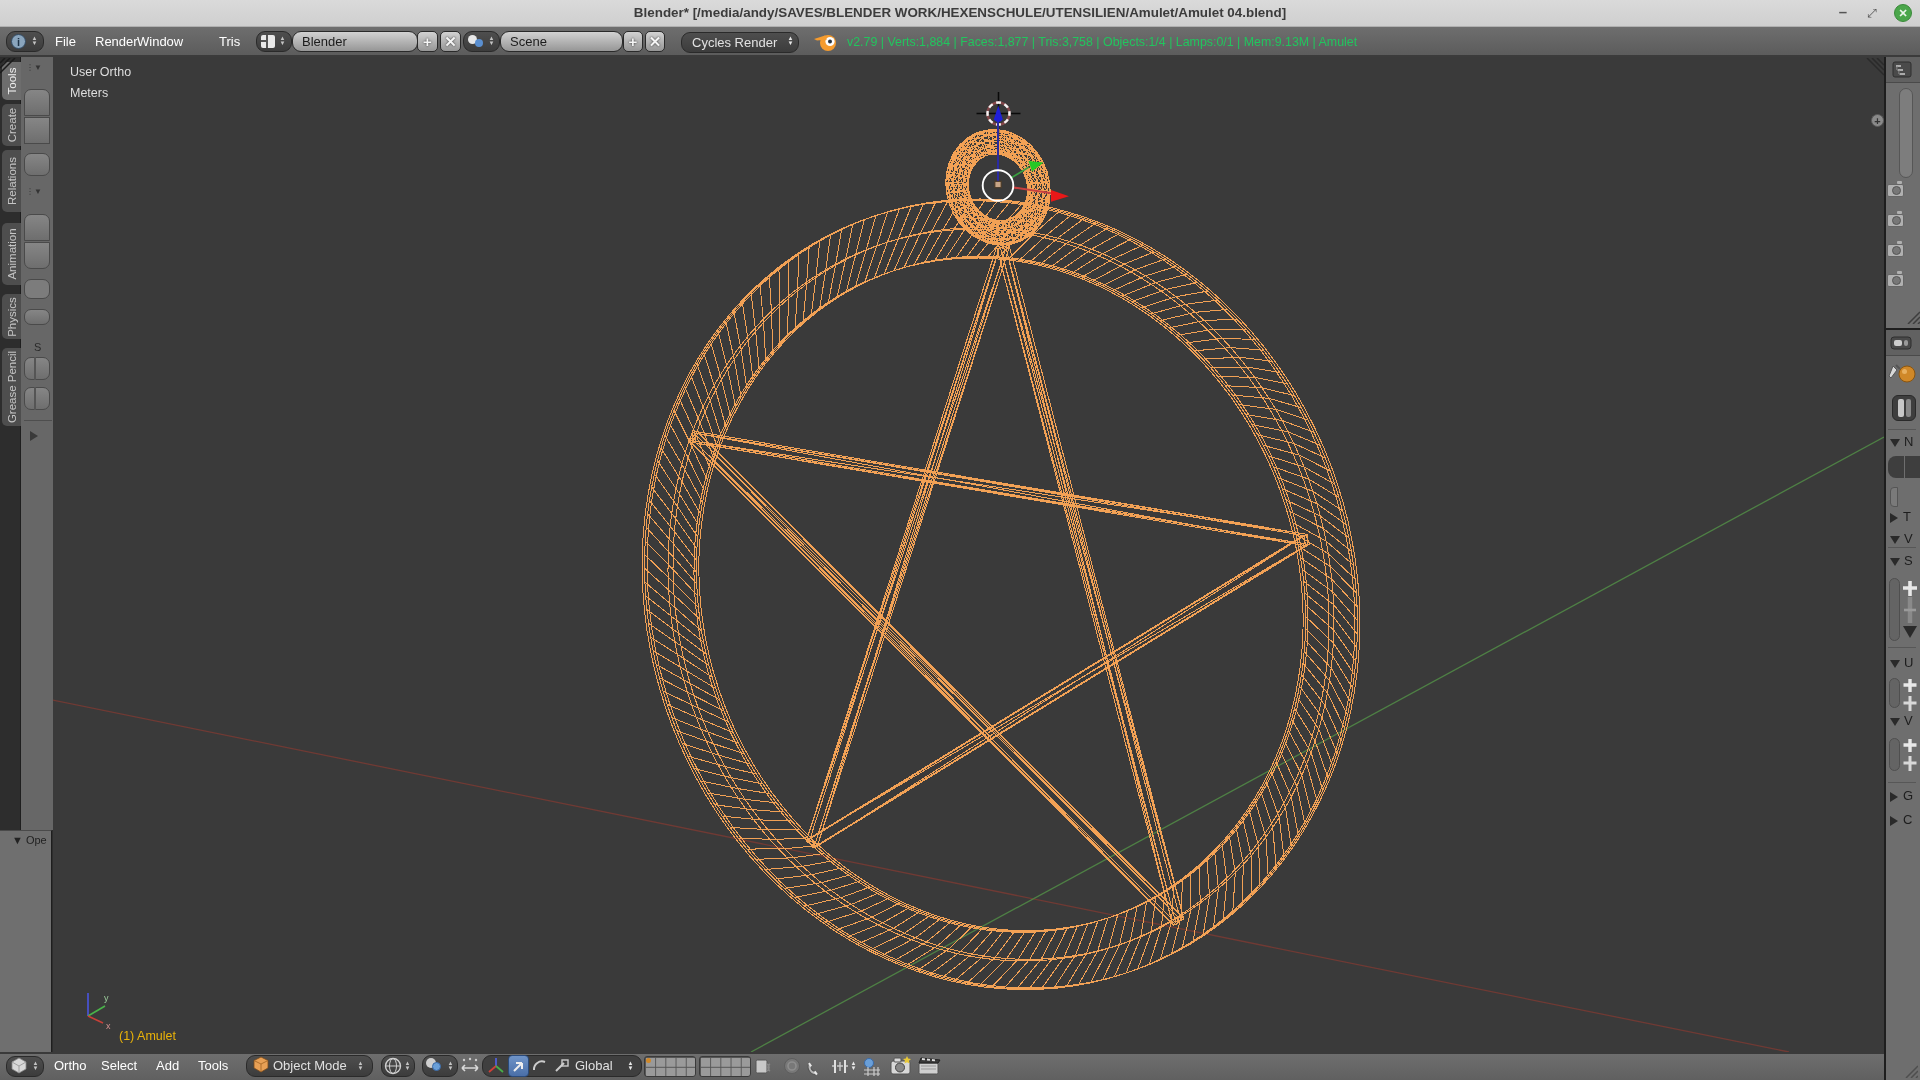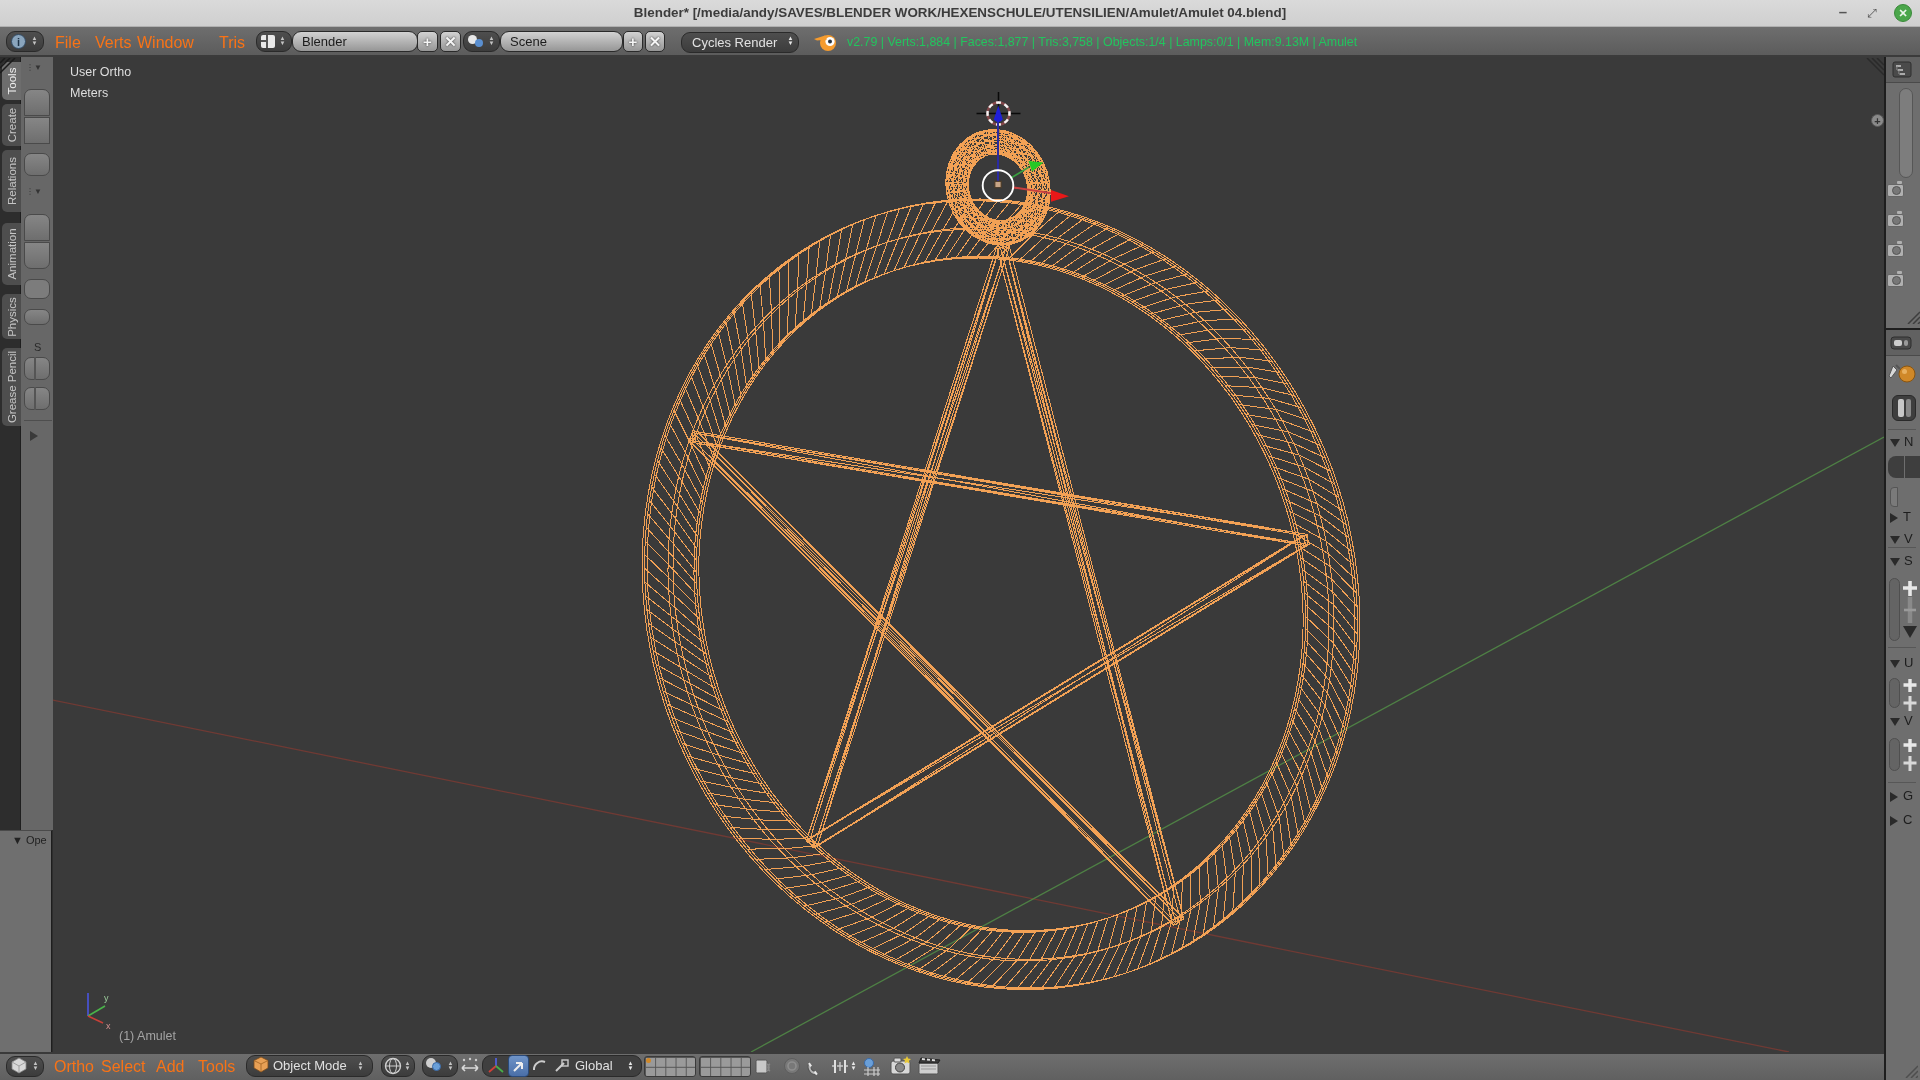--- a/index.html
+++ b/index.html
@@ -1,20 +1,20 @@
 <!DOCTYPE html>
 <html><head><meta charset="utf-8"><style>
 *{margin:0;padding:0;box-sizing:border-box}
 html,body{width:1920px;height:1080px;overflow:hidden;font-family:"Liberation Sans",sans-serif;background:#3a3a3a}
 .abs{position:absolute}
 .dbtn{position:absolute;height:21px;background:linear-gradient(#4e4e4e,#3c3c3c);border:1px solid #2a2a2a;border-radius:9px}
 .lfield{position:absolute;height:21px;background:linear-gradient(#d2d2d2,#969696);border:1px solid #2a2a2a;border-radius:9px;color:#1c1c1c;font-size:13px;line-height:19px}
 .pxb{font-size:15px !important;line-height:20px !important;border-radius:5px !important}
 .updn{position:absolute;width:9px;font-size:6px;line-height:5px;color:#c4c4c4;text-align:center}
-.menu{position:absolute;font-size:16px;color:#f97316}
+.menu{position:absolute;font-size:13px;color:#ffffff}
 .stats{position:absolute;font-size:13px;color:#22c55e}
 .tab{position:absolute;left:2px;width:19px;background:#4e4e4e;border-radius:5px 0 0 5px;color:#c5c5c5;font-size:11.5px}
 .tab span{position:absolute;left:50%;top:50%;transform:translate(-50%,-50%) rotate(-90deg);white-space:nowrap}
 .wbtn{position:absolute;background:linear-gradient(#868686,#6e6e6e);border:1px solid #4a4a4a;border-radius:7px}
 .sep{position:absolute;width:28px;height:1px;background:#575757}
 .phdr{position:absolute;color:#1d1d1d;font-size:13px}
 .tdown{display:inline-block;width:0;height:0;border-left:5.5px solid transparent;border-right:5.5px solid transparent;border-top:8px solid #2a2a2a;vertical-align:middle;margin-right:4px}
 .tright{display:inline-block;width:0;height:0;border-top:5.5px solid transparent;border-bottom:5.5px solid transparent;border-left:8px solid #2a2a2a;vertical-align:middle;margin-right:5px}
 .cam{position:absolute;left:1887px;width:17px;height:13px;background:#b0b0b0;border-radius:2px;border:1px solid #666}
 .cam:before{content:"";position:absolute;left:4px;top:1px;width:7px;height:7px;border-radius:50%;background:#777;border:1px solid #555}
@@ -27,21 +27,21 @@
 </div>
 <div class="abs" style="left:1833px;top:0;width:20px;height:26px;color:#555;font-size:15px;text-align:center;line-height:24px;font-weight:bold">–</div>
 <div class="abs" style="left:1862px;top:0;width:20px;height:26px;color:#555;font-size:12px;text-align:center;line-height:26px">⤢</div>
 <div class="abs" style="left:1894px;top:4px;width:18px;height:18px;border-radius:50%;background:#4aa64a;border:1px solid #3a8a3a;color:#eaf5ea;font-size:11px;font-weight:bold;text-align:center;line-height:17px">✕</div>
 
 <div class="abs" style="left:0;top:27px;width:1920px;height:30px;background:linear-gradient(#6e6e6e,#5c5c5c);border-bottom:2px solid #3b3b3b"></div>
 <div class="dbtn" style="left:6px;top:31px;width:38px"></div>
 <div class="abs" style="left:11px;top:34px;width:15px;height:15px;border-radius:50%;background:#8aa5bd;border:1px solid #324a62;color:#1e3348;font-size:11px;font-weight:bold;text-align:center;line-height:14px">i</div>
 <div class="updn" style="left:30px;top:36px">▲<br>▼</div>
 <div class="menu" style="left:55px;top:34px">File</div>
-<div class="menu" style="left:95px;top:34px">Verts</div>
+<div class="menu" style="left:95px;top:34px">Render</div>
 <div class="menu" style="left:137px;top:34px">Window</div>
 <div class="menu" style="left:219px;top:34px">Tris</div>
 <div class="dbtn" style="left:256px;top:31px;width:36px"></div>
 <div class="abs" style="left:261px;top:35px;width:14px;height:13px;background:#e8e8e8;border-radius:2px"></div>
 <div class="abs" style="left:266px;top:35px;width:2px;height:13px;background:#555"></div>
 <div class="abs" style="left:261px;top:40px;width:6px;height:2px;background:#555"></div>
 <div class="updn" style="left:278px;top:36px">▲<br>▼</div>
 <div class="lfield" style="left:292px;top:31px;width:126px;padding-left:9px">Blender</div>
 <div class="lfield pxb" style="left:417px;top:31px;width:21px;color:#f5f5f5;font-weight:bold;text-align:center;text-shadow:0 0 2px #222">+</div>
 <div class="lfield pxb" style="left:440px;top:31px;width:21px;color:#f5f5f5;font-weight:bold;text-align:center;text-shadow:0 0 2px #222">✕</div>
@@ -116,21 +116,21 @@
 <line x1="1010.5" y1="178.3" x2="1029" y2="167" stroke="#3aa040" stroke-width="1.6"></line>
 <line x1="1013.2" y1="187.4" x2="1053" y2="193.5" stroke="#c84040" stroke-width="2"></line>
 <circle cx="998.0" cy="185.5" r="15.3" fill="none" stroke="#ffffff" stroke-width="1.9"></circle>
 <path d="M998.3 105.5 L993.8 119.5 Q998.3 124.5 1002.8 119.5 Z" fill="#1f1fd8"></path>
 <path d="M1043.5 162.5 L1028.5 161 L1032 171.5 Z" fill="#25c825"></path>
 <path d="M1069 196.3 L1051 190 L1051 201.8 Z" fill="#e81818"></path>
 <rect x="994.8" y="181.3" width="6.4" height="6.4" fill="#c8a586" stroke="#4a3a28" stroke-width="1.2"></rect>
 </svg>
 <div class="abs" style="left:70px;top:65px;font-size:12.5px;color:#dedede">User Ortho</div>
 <div class="abs" style="left:70px;top:86px;font-size:12.5px;color:#dedede">Meters</div>
-<div class="abs" style="left:119px;top:1029px;font-size:12.5px;color:#a3a3a3">(1) Amulet</div>
+<div class="abs" style="left:119px;top:1029px;font-size:12.5px;color:#eab308">(1) Amulet</div>
 <svg class="abs" style="left:60px;top:985px" width="60" height="55" viewBox="0 0 60 55">
   <line x1="28" y1="31" x2="28" y2="8" stroke="#4a55e0" stroke-width="1.6"></line>
   <line x1="28" y1="31" x2="45" y2="21" stroke="#4ab44a" stroke-width="1.6"></line>
   <line x1="28" y1="31" x2="43" y2="38" stroke="#c84038" stroke-width="1.6"></line>
   <text x="44" y="16" fill="#9aca9a" font-size="9">y</text>
   <text x="46" y="44" fill="#d09090" font-size="9">x</text>
 </svg>
 <svg class="abs" style="left:1862px;top:58px" width="22" height="22" viewBox="0 0 22 22">
   <path d="M10 0 L22 12 M15 0 L22 7 M5 0 L22 17" stroke="#2a2a2a" stroke-width="1.5" fill="none"></path>
 </svg>

